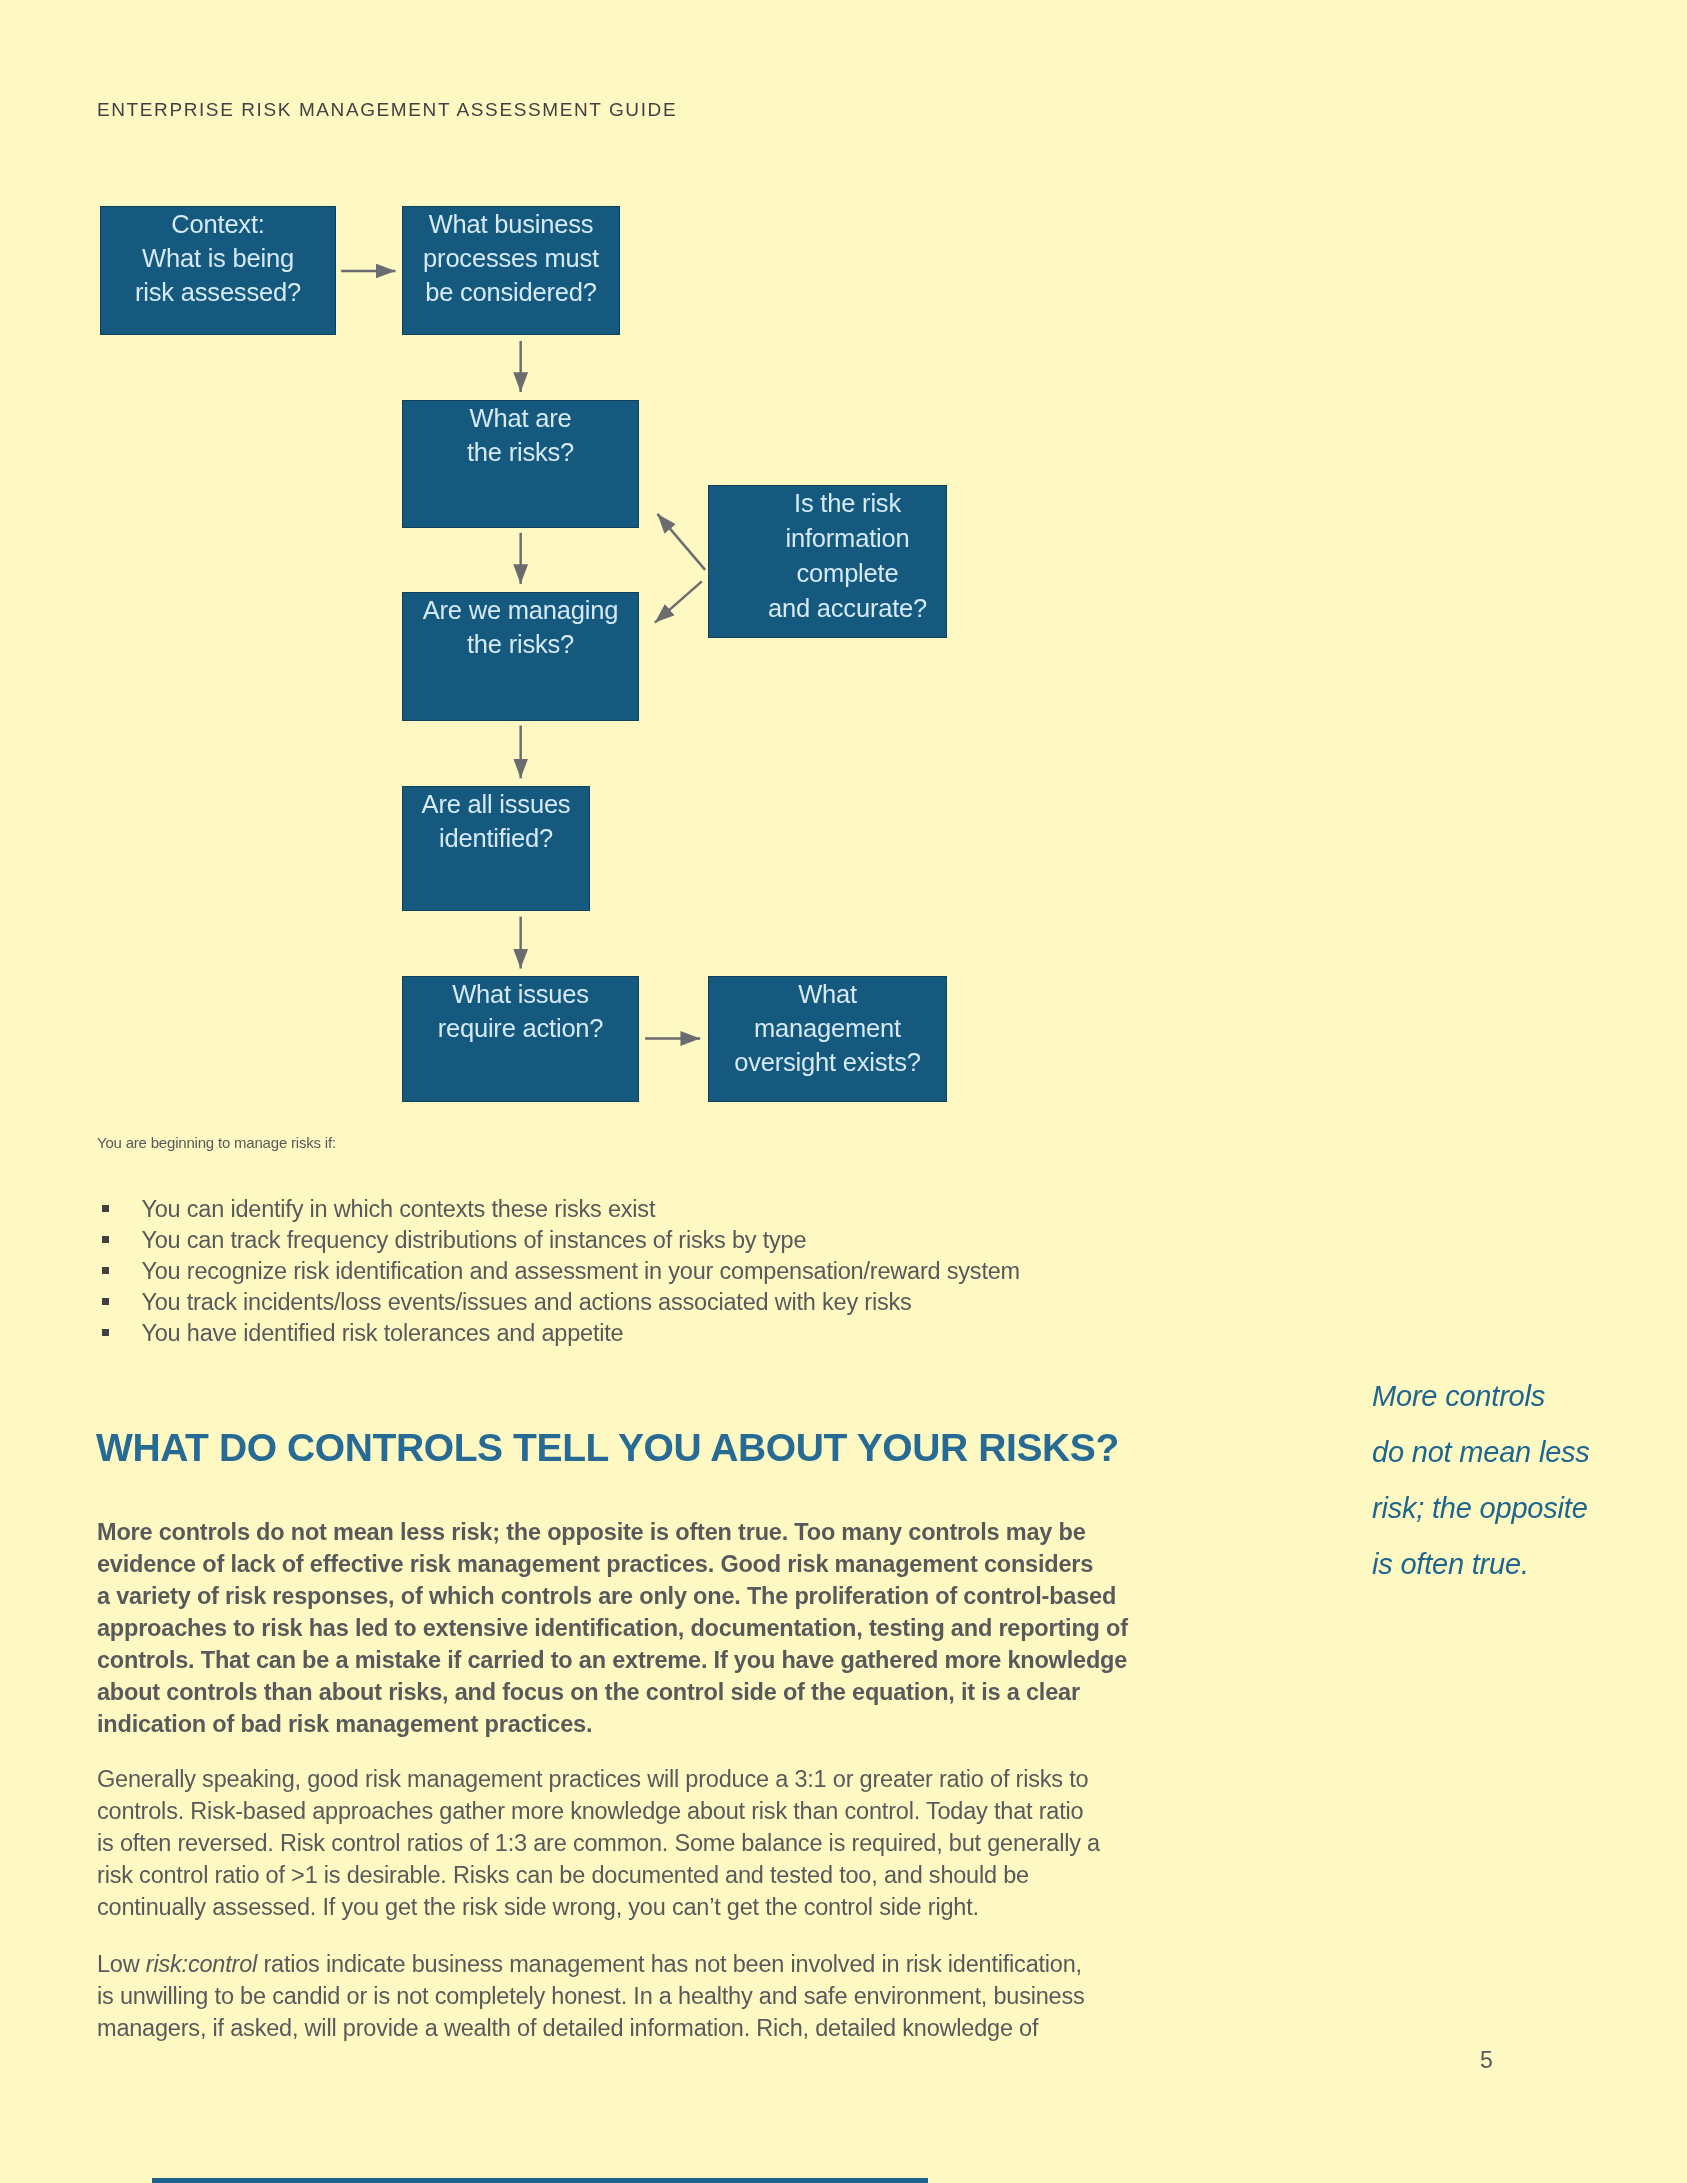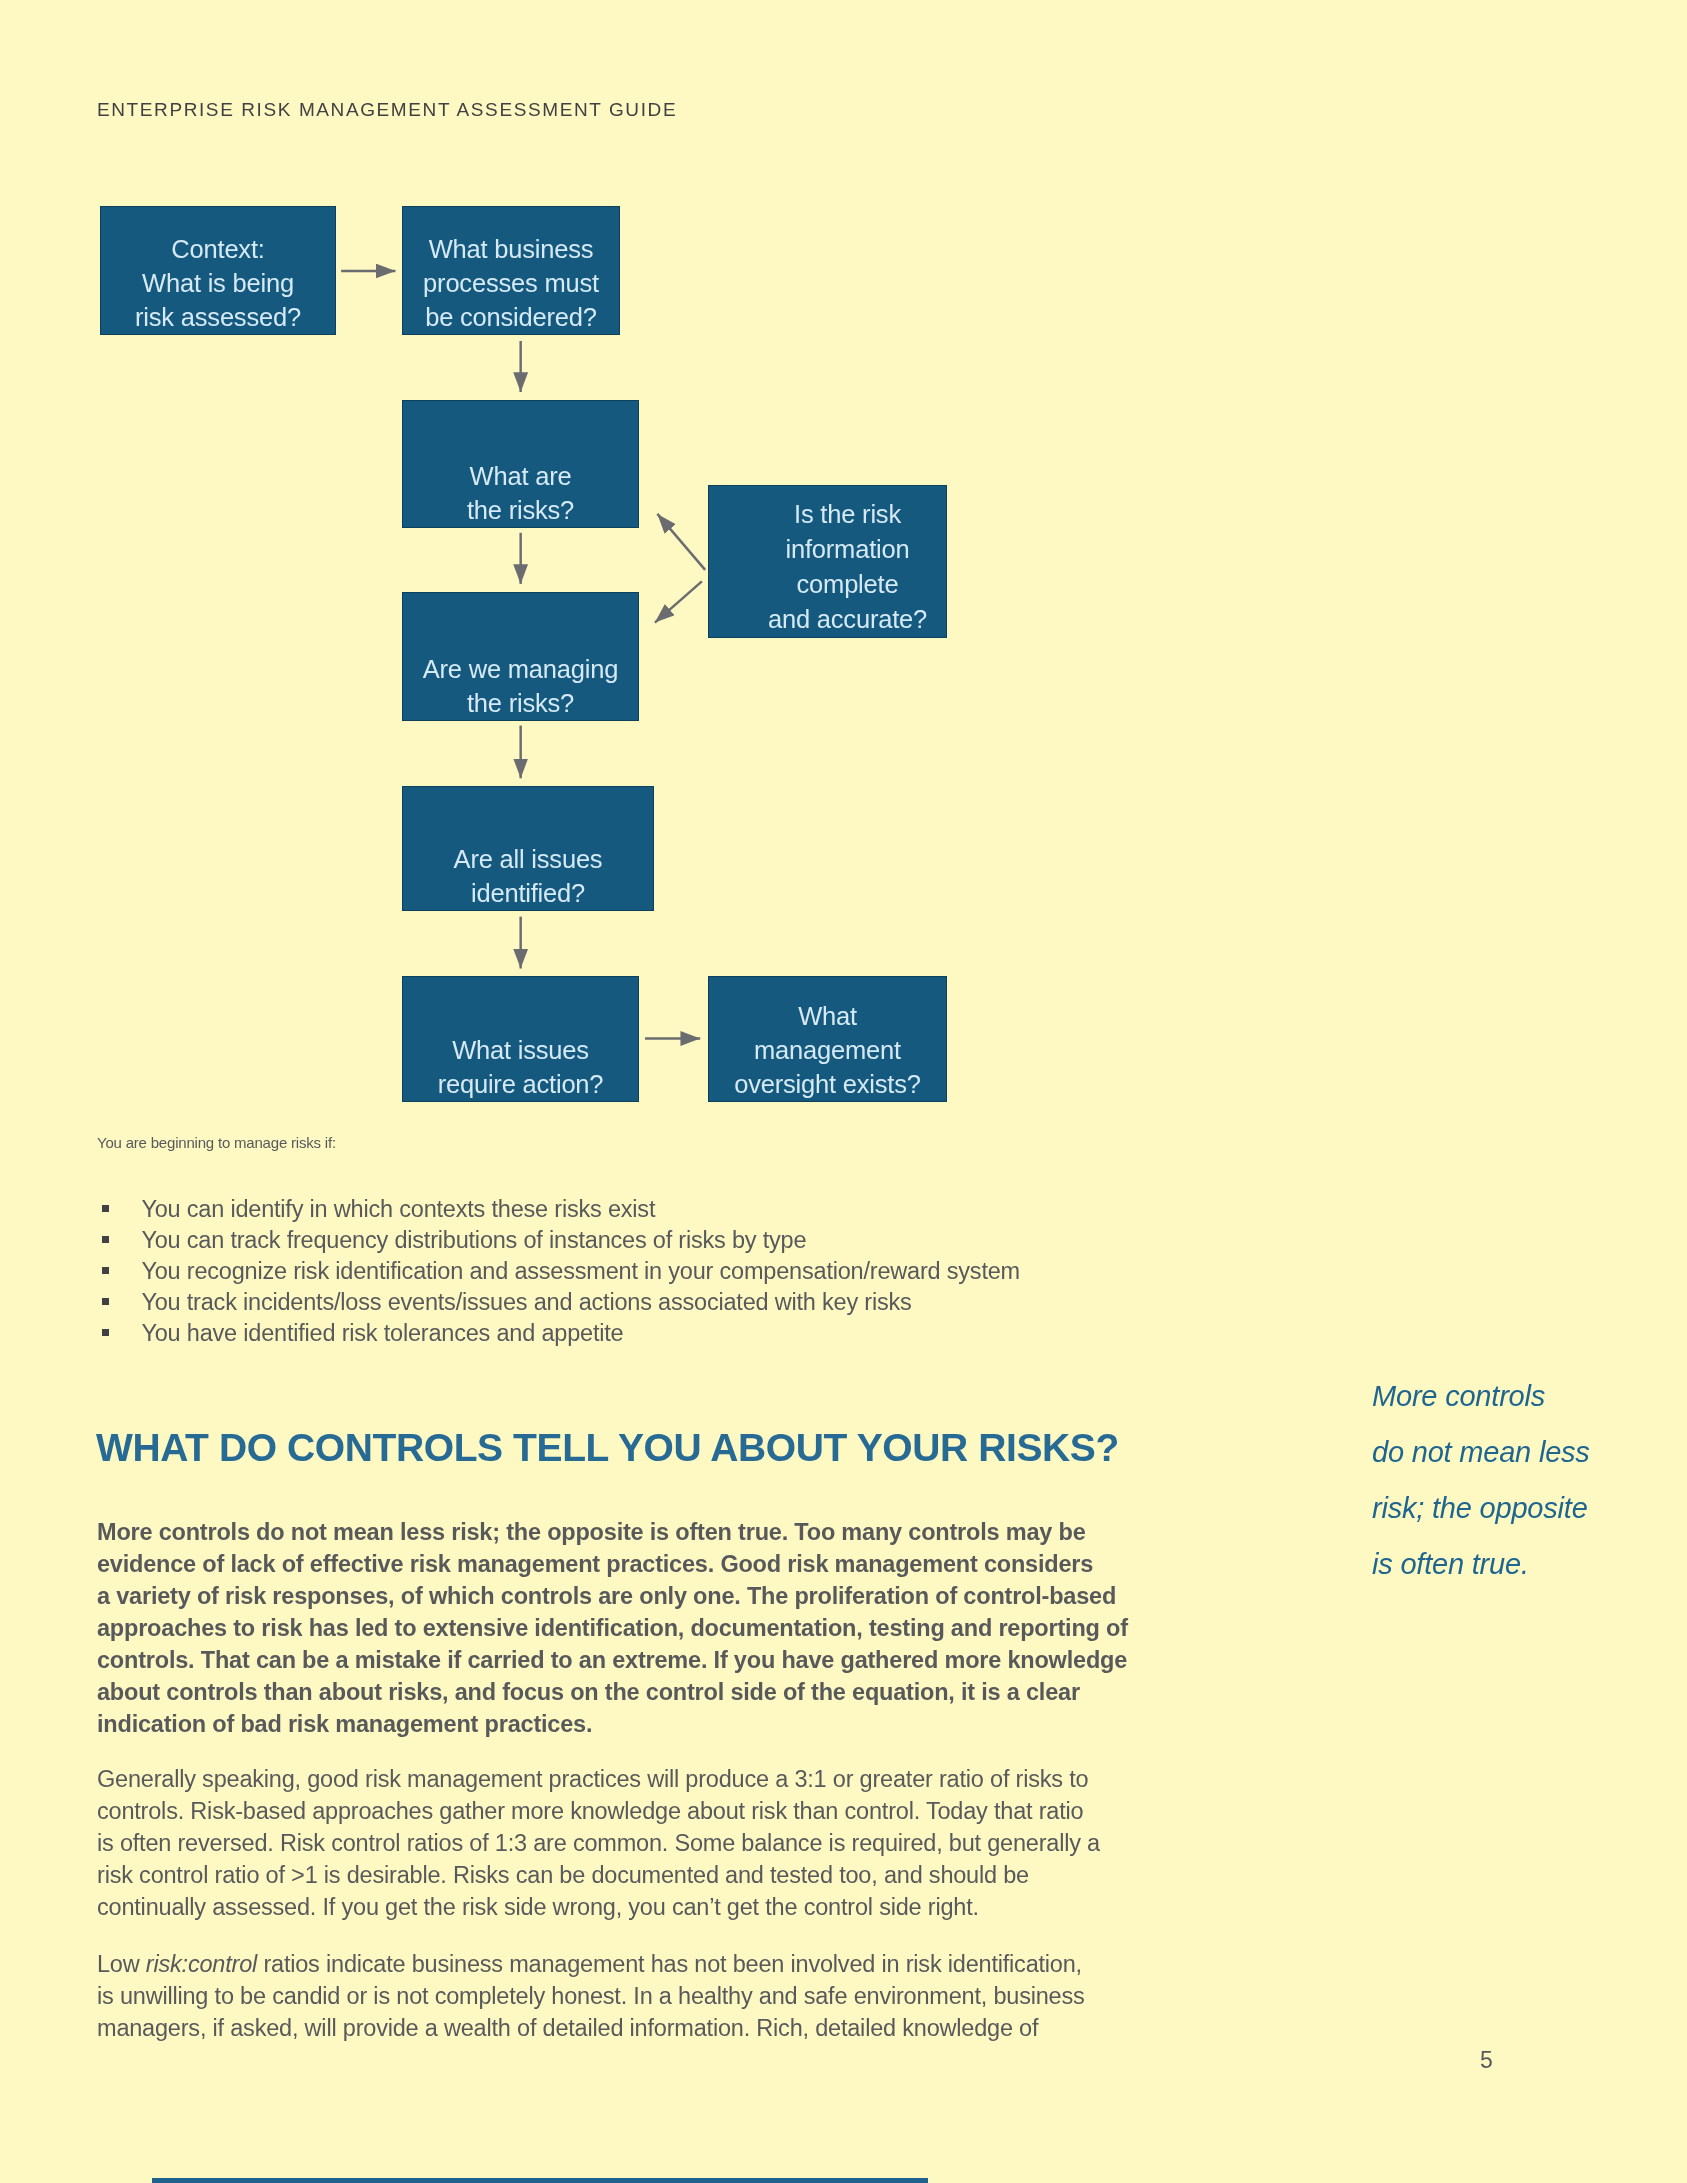--- a/index.html
+++ b/index.html
@@ -17,32 +17,32 @@
   }
   
   .flowchart{position:absolute;left:0;top:0;width:1687px;height:1153px;}
   .arrow-layer{position:absolute;left:0;top:0;}
   .fbox{
     position:absolute;
     background:#16597F;
     border:0.8px solid rgba(0,0,0,0.28);
     box-sizing:border-box;
     display:flex;flex-direction:column;
-    justify-content:flex-end;align-items:center;
+    justify-content:flex-start;align-items:center;
     color:#D5EAF5;
     font-size:25.5px;line-height:34px;letter-spacing:-0.2px;
     text-align:center;
   }
   .fbox div{white-space:nowrap;}
   .b-context  {left:100px;top:206px;width:236px;height:129px;}
   .b-process  {left:402px;top:206px;width:218px;height:129px;}
   .b-risks    {left:402px;top:400px;width:237px;height:128px;}
   .b-info     {left:708px;top:485px;width:239px;height:153px;line-height:35px;padding-left:40px;}
   .b-managing {left:402px;top:592px;width:237px;height:129px;}
-  .b-issues   {left:402px;top:786px;width:252px;height:125px;}
+  .b-issues   {left:402px;top:786px;width:188px;height:125px;}
   .b-action   {left:402px;top:976px;width:237px;height:126px;}
   .b-oversight{left:708px;top:976px;width:239px;height:126px;}
   
   .intro{
     position:absolute;left:97px;top:1134px;
     font-size:15px;color:#58595B;letter-spacing:-0.2px;
   }
   .bullets{position:absolute;left:102px;top:1195px;}
   .bullet-item{display:flex;height:31px;align-items:flex-start;}
   .bullet-sq{

